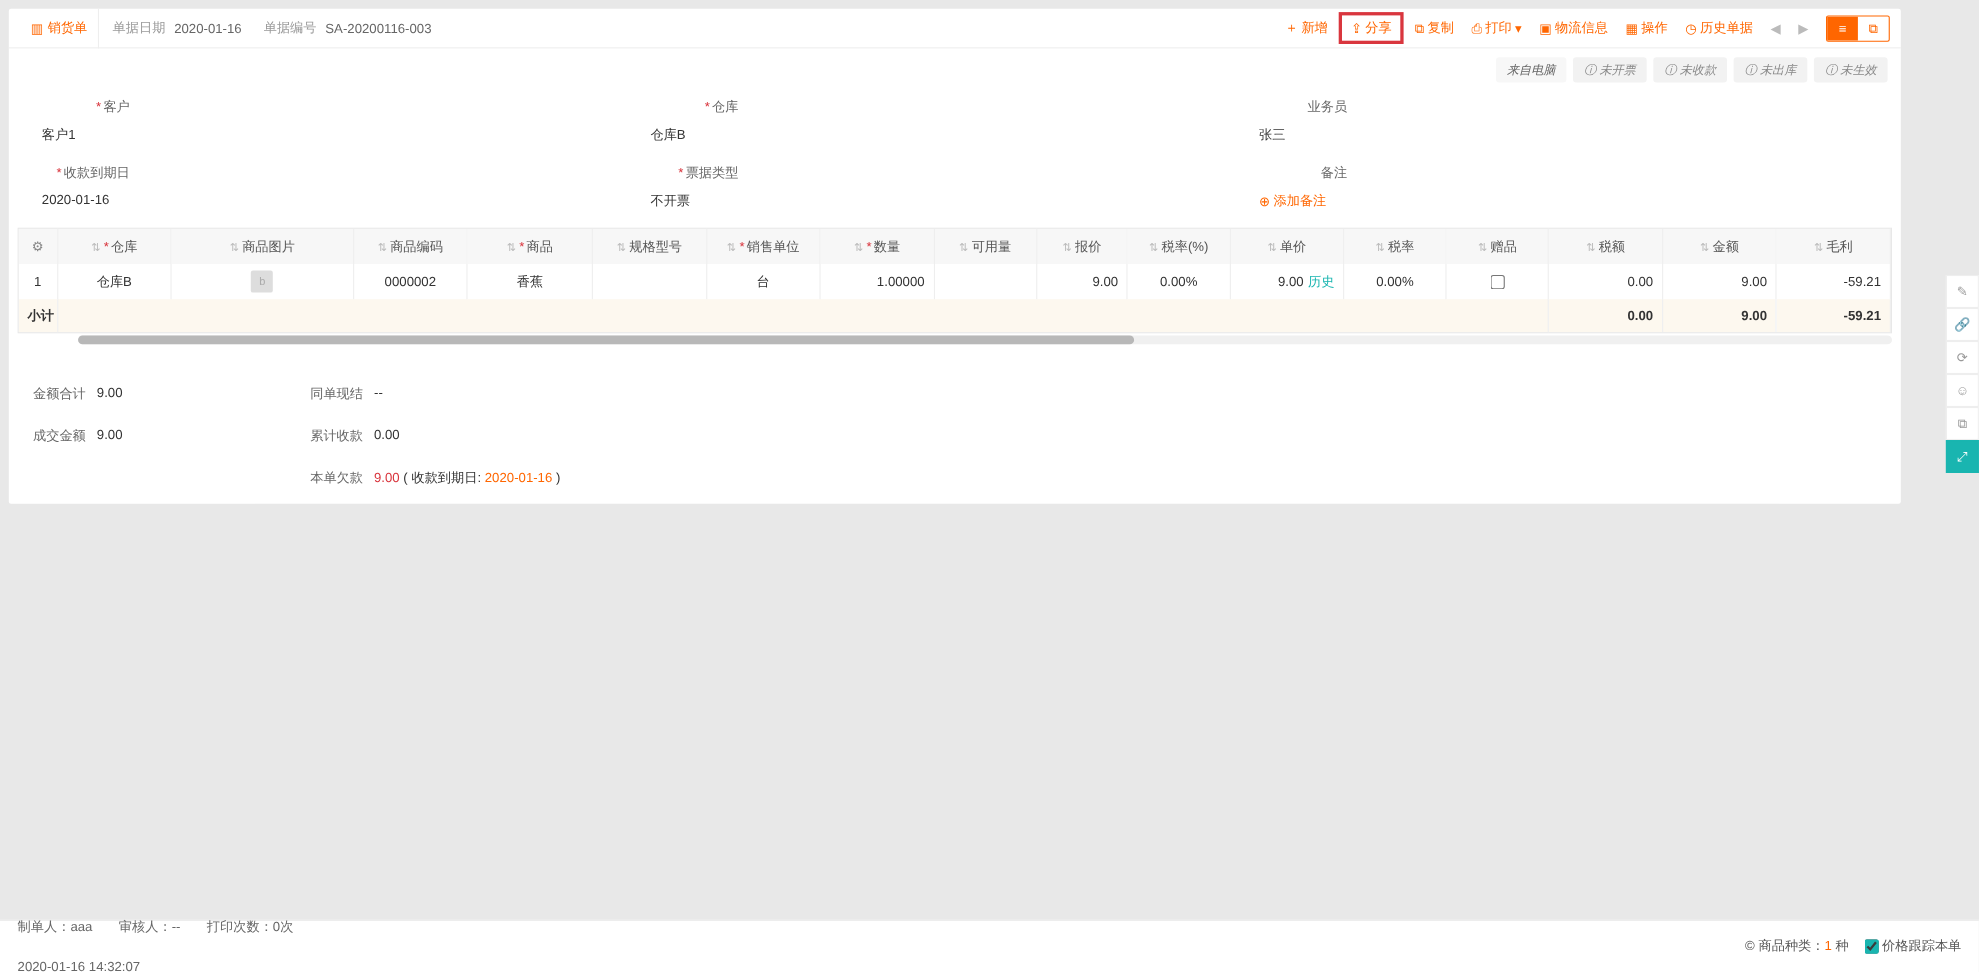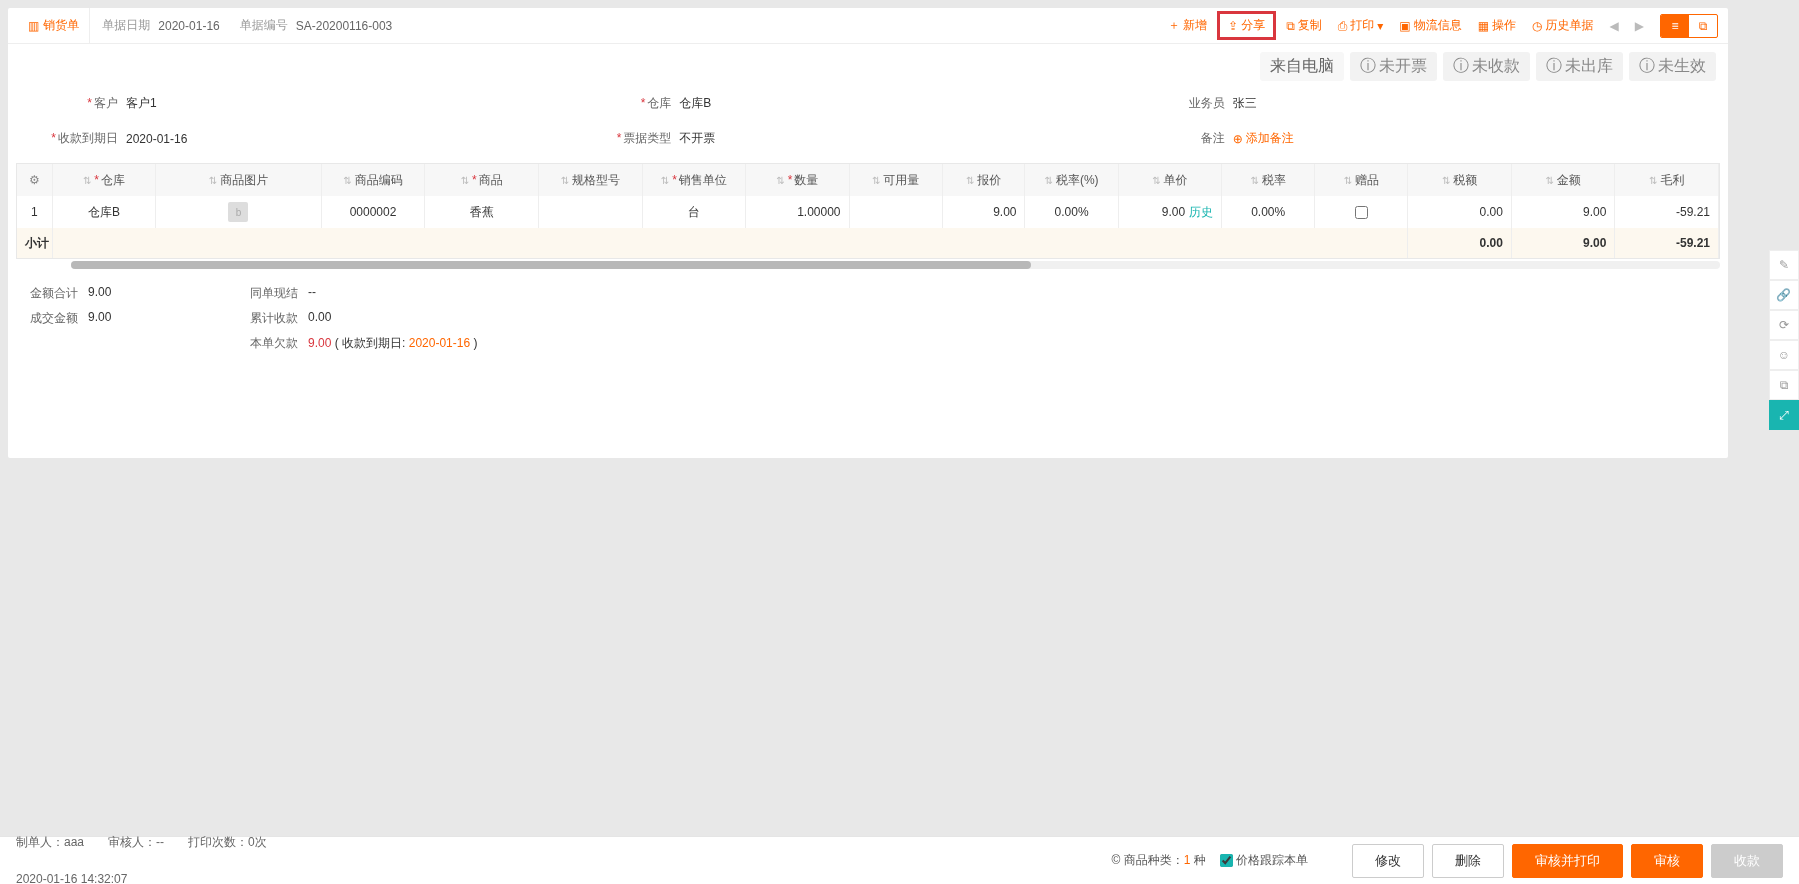--- a/index.html
+++ b/index.html
@@ -13,24 +13,24 @@
 .top-actions { margin-left: auto; display: flex; align-items: center; gap: 4px; }
 .act-btn { display: inline-flex; align-items: center; gap: 3px; padding: 3px 6px; color: #ff6600; cursor: pointer; border-radius: 2px; }
 .act-btn .icn { font-size: 12px; }
 .highlight-box { border: 3px solid #d9363e; padding: 0 2px; }
 .nav-arrow { color: #bbb; padding: 0 6px; cursor: pointer; }
 .view-toggle { display: flex; border: 1px solid #ff6600; border-radius: 2px; overflow: hidden; margin-left: 6px; }
 .view-toggle span { width: 28px; height: 22px; display: flex; align-items: center; justify-content: center; cursor: pointer; }
 .view-toggle .active { background: #ff6600; color: #fff; }
 .view-toggle .inactive { color: #ff6600; }
 .status-row { display: flex; justify-content: flex-end; gap: 6px; padding: 8px 12px 4px; }
-.status-badge { background: #f2f2f2; color: #888; padding: 4px 10px; border-radius: 3px; font-size: 16px; display: inline-flex; align-items: center; gap: 3px; }
+.status-badge { background: #f2f2f2; color: #888; padding: 4px 10px; border-radius: 3px; font-size: 11px; display: inline-flex; align-items: center; gap: 3px; font-style: italic; }
 .status-badge.plain { background: #f7f7f7; color: #666; }
 .form-area { display: grid; grid-template-columns: 1fr 1fr 1fr; padding: 10px 30px 16px 30px; row-gap: 18px; }
-.form-item { display: flex; align-items: center; gap: 8px; }
+.form-item { display: flex; gap: 8px; flex-direction: column; }
 .form-item .lbl { width: 80px; text-align: right; color: #666; }
 .req { color: #d9363e; margin-right: 2px; }
 .form-item .val { color: #333; }
 .add-remark { color: #ff6600; cursor: pointer; display: inline-flex; align-items: center; gap: 3px; }
 .redact { display: inline-block; width: 260px; height: 20px; background: #f6f6f6; border-radius: 2px; vertical-align: middle; }
 .table-wrap { margin: 0 8px; border: 1px solid #e8e8e8; }
 table { border-collapse: collapse; width: 100%; table-layout: fixed; }
 th, td { border-right: 1px solid #eee; padding: 6px 8px; font-size: 12px; text-align: center; overflow: hidden; white-space: nowrap; }
 thead th { background: #f7f7f7; color: #555; font-weight: normal; height: 32px; }
 thead th .sort { color: #bbb; margin-right: 3px; font-size: 10px; }
@@ -39,21 +39,21 @@
 .num-right { text-align: right; }
 .num-center { text-align: center; }
 .history-link { color: #19b5b0; margin-left: 4px; cursor: pointer; font-weight: normal;}
 .gear { text-align: center; color: #888; }
 .img-ph { width: 20px; height: 20px; background: #ddd; border-radius: 2px; margin: 0 auto; display: flex; align-items: center; justify-content: center; color: #aaa; font-size: 10px;}
 .scrollbar-fake { height: 10px; margin: 2px 8px 0; position: relative; }
 .scrollbar-fake .track { position: absolute; left: 55px; right: 0; top: 0; height: 8px; background: #f0f0f0; border-radius: 4px; }
 .scrollbar-fake .thumb { position: absolute; left: 55px; width: 960px; top: 0; height: 8px; background: #b8b8b8; border-radius: 4px; }
 .payment-info { padding: 14px 22px; }
 .payment-info h4 { font-size: 13px; font-weight: 600; margin-bottom: 10px; }
-.pi-row { display: flex; gap: 60px; margin-bottom: 8px; }
+.pi-row { display: flex; gap: 92px; margin-bottom: 8px; margin-top: 21px; }
 .pi-item { display: flex; gap: 10px; min-width: 160px; }
 .pi-item .k { color: #666; }
 .pi-item .v { color: #333; }
 .red { color: #d9363e; }
 .orange { color: #ff6600; }
 .side-rail { position: absolute; right: 0; top: 250px; width: 30px; display: flex; flex-direction: column; gap: 0; }
 .side-rail .ritem { width: 30px; height: 30px; background: #fff; border: 1px solid #eee; display: flex; align-items: center; justify-content: center; color: #999; cursor: pointer; }
 .side-rail .ritem.active { background: #19b5b0; color: #fff; border-color: #19b5b0;}
 .footer { position: absolute; left: 0; right: 0; bottom: 0; height: 48px; background: #fff; border-top: 1px solid #e5e5e5; display: flex; align-items: center; padding: 0 16px; }
 .footer .meta { color: #666; display: flex; gap: 20px; flex-direction: column; line-height: 1.4; font-size: 12px;}
@@ -296,21 +296,14 @@
     <div class="row1">
       <span><span>制单人：</span><span>aaa</span></span>
       <span><span>审核人：</span><span>--</span></span>
       <span><span>打印次数：</span><span>0次</span></span>
     </div>
     <div>2020-01-16 14:32:07</div>
   </div>
   <div class="center">
     <span><span>©</span> <span>商品种类：</span><span class="orange">1</span><span> 种</span></span>
     <label><input type="checkbox" class="chk" checked="" style=""> <span>价格跟踪本单</span></label>
-    <div class="btns">
-      <button class="btn">修改</button>
-      <button class="btn">删除</button>
-      <button class="btn primary">审核并打印</button>
-      <button class="btn primary">审核</button>
-      <button class="btn disabled">收款</button>
-    </div>
   </div>
 </div>
 
 </body></html>

